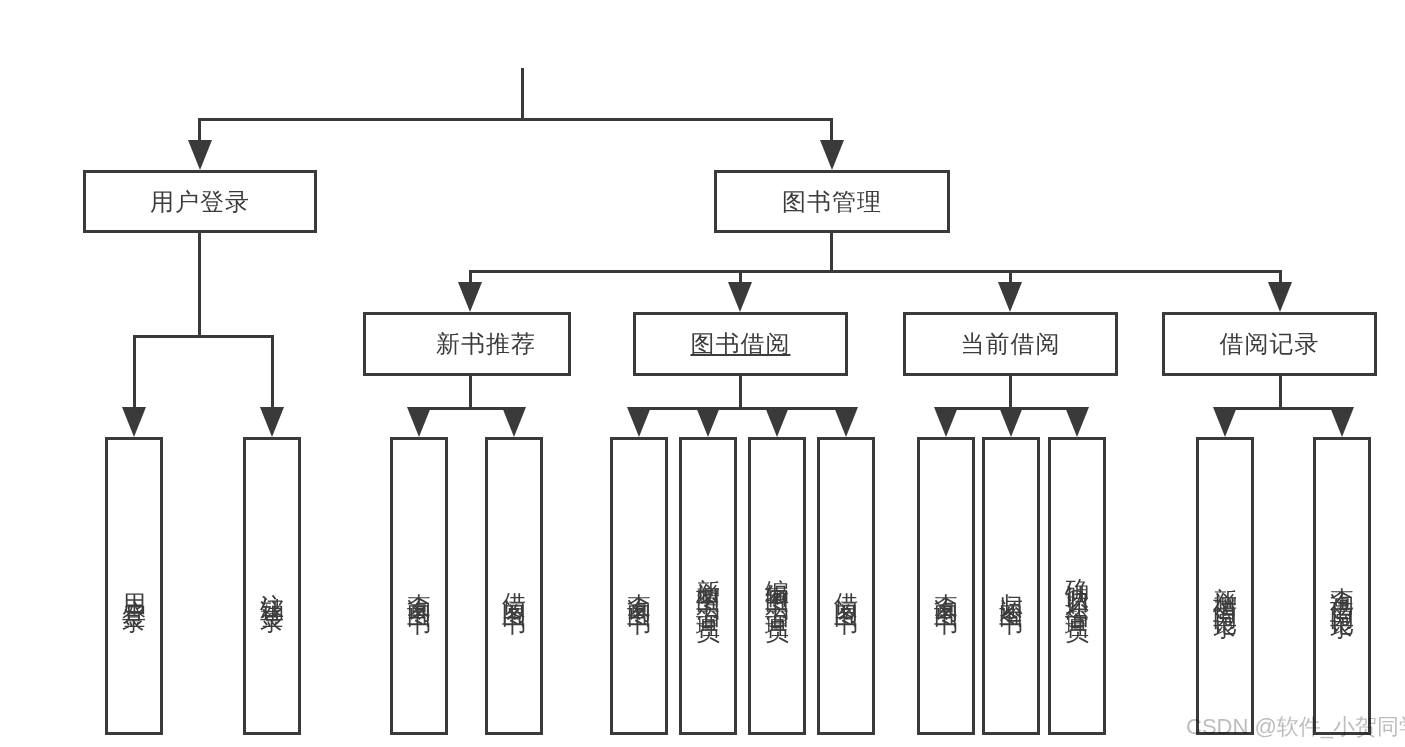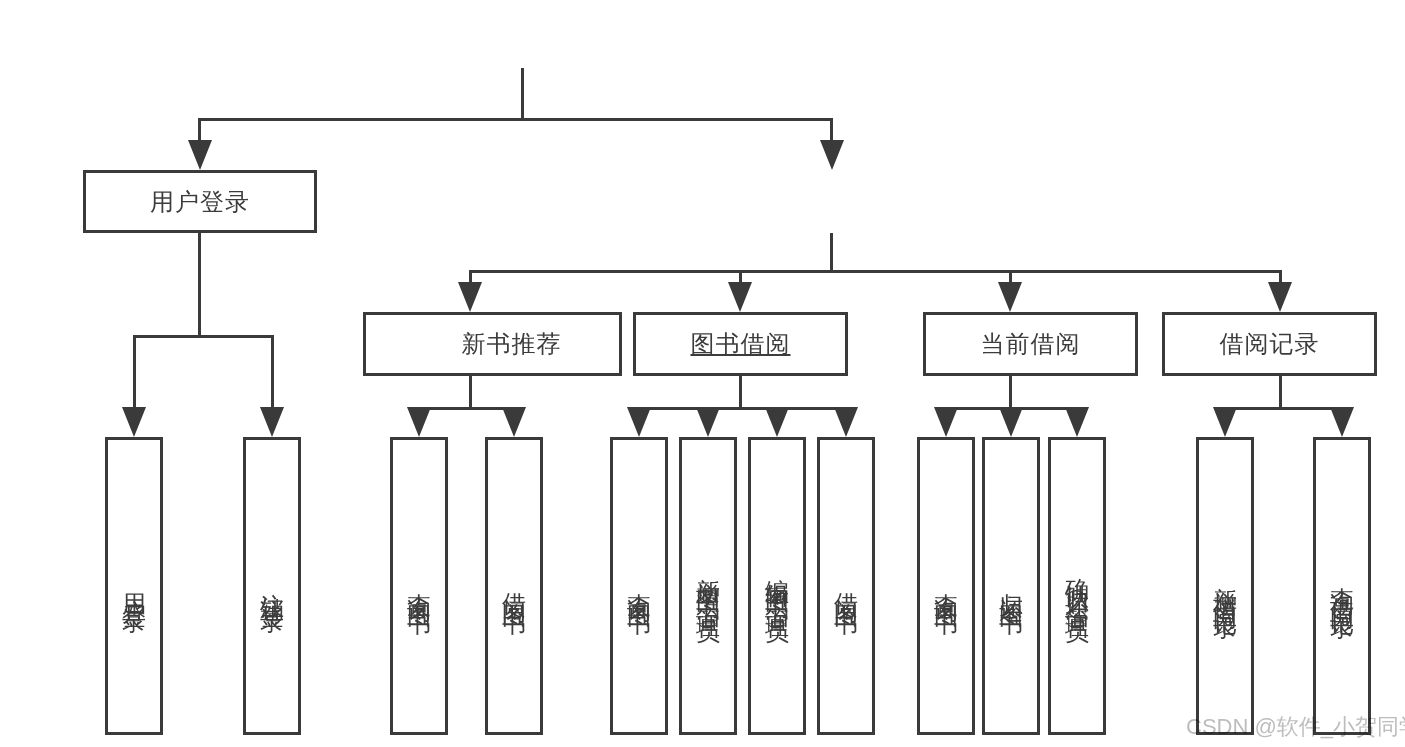--- a/index.html
+++ b/index.html
@@ -96,28 +96,31 @@
 
   <div class="vl" style="left:1279px;top:376px;height:34px;"></div>
   <div class="hl" style="left:1223px;top:407px;width:121px;"></div>
   <div class="ar" style="left:1213px;top:407px;"></div>
   <div class="ar" style="left:1330px;top:407px;"></div>
 
 
   <div class="box" style="left:83px;top:170px;width:234px;height:63px;">
     <span class="hlabel">用户登录</span>
   </div>
+  <div class="box" style="left:714px;top:170px;width:236px;height:63px;">
+    <span class="hlabel">图书管理</span>
+  </div>
 
-  <div class="box" style="left:363px;top:312px;width:259px;height:64px;padding-left:38px;">
+  <div class="box" style="left:363px;top:312px;width:208px;height:64px;padding-left:38px;">
     <span class="hlabel">新书推荐</span>
   </div>
   <div class="box" style="left:633px;top:312px;width:215px;height:64px;text-decoration:underline;">
     <span class="hlabel">图书借阅</span>
   </div>
-  <div class="box" style="left:903px;top:312px;width:215px;height:64px;margin-left:20px;">
+  <div class="box" style="left:903px;top:312px;width:215px;height:64px;">
     <span class="hlabel">当前借阅</span>
   </div>
   <div class="box" style="left:1162px;top:312px;width:215px;height:64px;">
     <span class="hlabel">借阅记录</span>
   </div>
 
   <div class="box leaf" style="left:105px;top:437px;width:58px;height:298px;">
     <span class="vtext">用户登录</span>
   </div>
   <div class="box leaf" style="left:243px;top:437px;width:58px;height:298px;">

